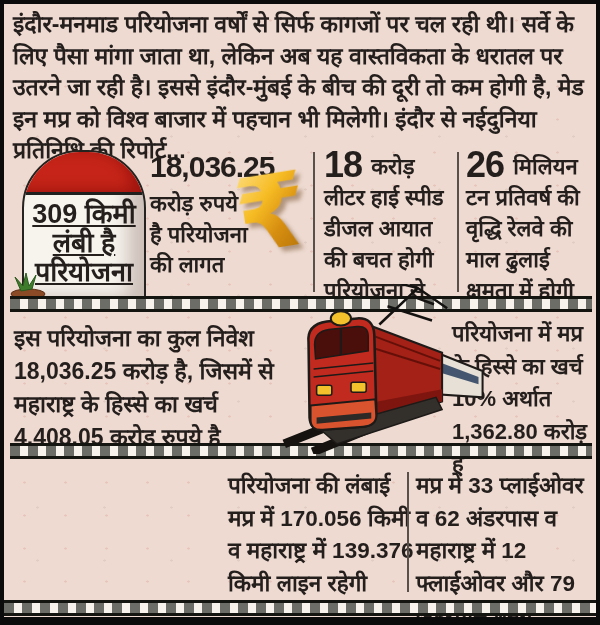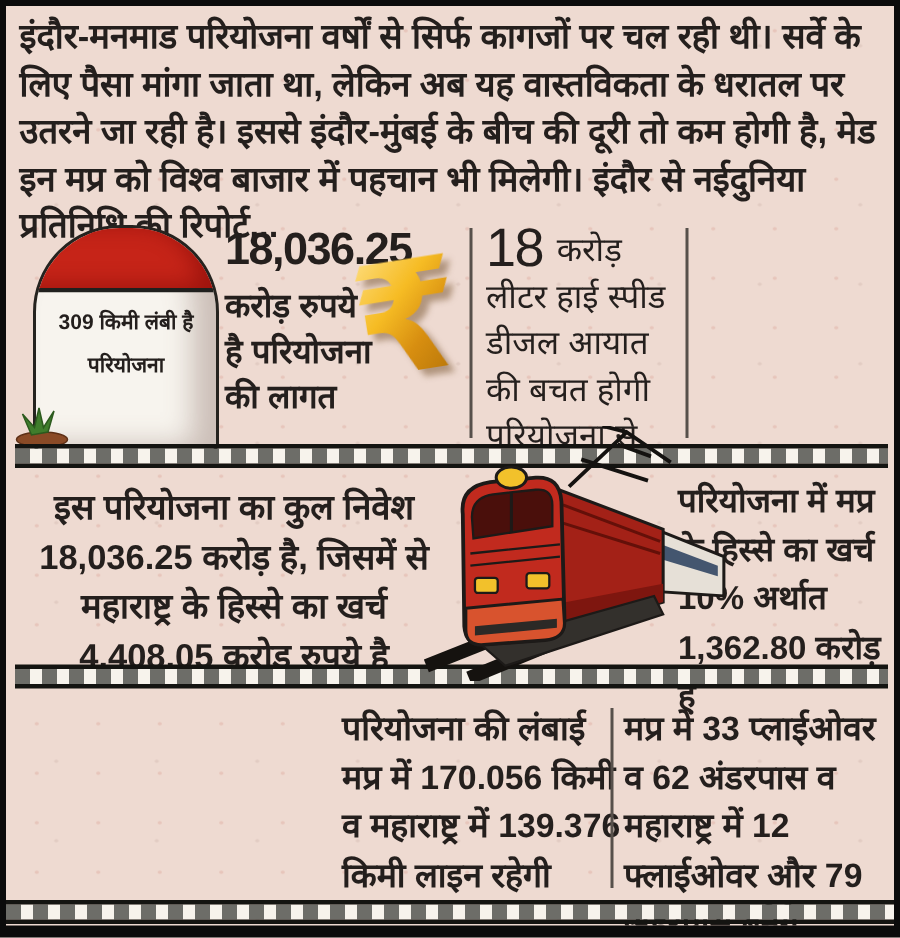--- a/index.html
+++ b/index.html
@@ -26,55 +26,55 @@
     border-radius:58px 58px 6px 6px;overflow:hidden;
     box-shadow:inset -16px -4px 18px rgba(125,95,85,.35);
   }
   .stone-cap{
     position:absolute;top:0;left:0;right:0;height:40px;background:#c62418;
     border-bottom:3px solid #20201e;border-radius:55px 55px 0 0;
     box-shadow:inset -12px -2px 14px rgba(110,0,0,.45);
   }
   .stone-label{
     position:absolute;top:48px;left:0;width:100%;text-align:center;
-    font-size:14px;font-weight:700;line-height:29px;
+    font-size:27px;font-weight:700;line-height:29px;text-decoration:underline;
   }
   .plant{position:absolute;left:-6px;bottom:-3px;}
   
   .cost-col{position:absolute;left:146px;top:146px;width:170px;}
   .cost-number{font-size:30px;font-weight:700;letter-spacing:-1px;}
   .cost-caption{margin-top:5px;width:102px;font-size:22px;font-weight:700;line-height:30.5px;}
   .rupee{
     position:absolute;left:232px;top:158px;z-index:2;
     font-family:"DejaVu Sans","Liberation Sans",sans-serif;
     font-size:102px;font-weight:700;line-height:1;transform:rotate(-9deg);
     color:#e2a115;
     background:linear-gradient(135deg,#ffe492 0%,#f6bc24 38%,#d78e10 62%,#a86a06 100%);
     -webkit-background-clip:text;background-clip:text;-webkit-text-fill-color:transparent;
     filter:drop-shadow(4px 5px 2px rgba(85,45,0,.40));
   }
-  .stat-col{position:absolute;top:147px;font-size:22px;font-weight:400;line-height:31px;}
+  .stat-col{position:absolute;top:147px;font-size:22px;font-weight:700;line-height:31px;}
   .stat-col .lead-num{font-size:36px;letter-spacing:-1px;line-height:26px;vertical-align:-3px;padding-right:3px;}
   .col-diesel{left:320px;width:130px;}
   .col-freight{left:462px;width:132px;}
   .vdiv{position:absolute;width:2px;background:#57504b;}
   .vdiv-1{left:309px;top:148px;height:140px;}
   .vdiv-2{left:453px;top:148px;height:140px;}
   .vdiv-3{left:403px;top:468px;height:120px;}
   
   .track{
     position:absolute;height:10px;
     background:repeating-linear-gradient(90deg,#6d6d68 0 10px,#f7f3ec 10px 18px);
     border-top:3px solid #141411;border-bottom:3px solid #141411;
   }
   .track-1{left:6px;right:4px;top:292px;}
   .track-2{left:6px;right:4px;top:439px;}
   .track-3{left:0;right:0;top:596px;}
   
-  .invest-text{position:absolute;left:10px;top:318px;width:284px;font-size:23px;font-weight:700;line-height:33px;text-align:center;}
+  .invest-text{position:absolute;left:10px;top:318px;width:284px;font-size:23px;font-weight:700;line-height:33px;}
   .mp-share-text{position:absolute;left:448px;top:314px;width:148px;font-size:22px;font-weight:700;line-height:32.5px;}
   .train{position:absolute;left:278px;top:280px;width:218px;height:170px;z-index:3;}
   
   .bottom-text{position:absolute;top:466px;font-size:22.5px;font-weight:700;line-height:32.5px;}
   .bt-land{left:10px;width:198px;}
   .bt-length{left:224px;width:186px;}
   .bt-structures{left:412px;width:184px;}
 </style>
 </head>
 <body>
@@ -104,20 +104,24 @@
 
   <div class="vdiv vdiv-1"></div>
 
   <div class="stat-col col-diesel">
     <span class="lead-num">18</span>
     <span>करोड़ लीटर हाई स्पीड डीजल आयात की बचत होगी परियोजना से</span>
   </div>
 
   <div class="vdiv vdiv-2"></div>
 
+  <div class="stat-col col-freight">
+    <span class="lead-num">26</span>
+    <span>मिलियन टन प्रतिवर्ष की वृद्धि रेलवे की माल ढुलाई क्षमता में होगी</span>
+  </div>
 
   <div class="track track-1"></div>
 
   <div class="invest-text">इस परियोजना का कुल निवेश 18,036.25 करोड़ है, जिसमें से महाराष्ट्र के हिस्से का खर्च 4.408.05 करोड़ रुपये है</div>
 
   <div class="train">
     <svg width="218" height="170" viewBox="0 0 215 168">
 
       <path d="M2 158 L118 112" stroke="#15120f" stroke-width="9"></path>
       <path d="M30 166 L142 120" stroke="#15120f" stroke-width="9"></path>

